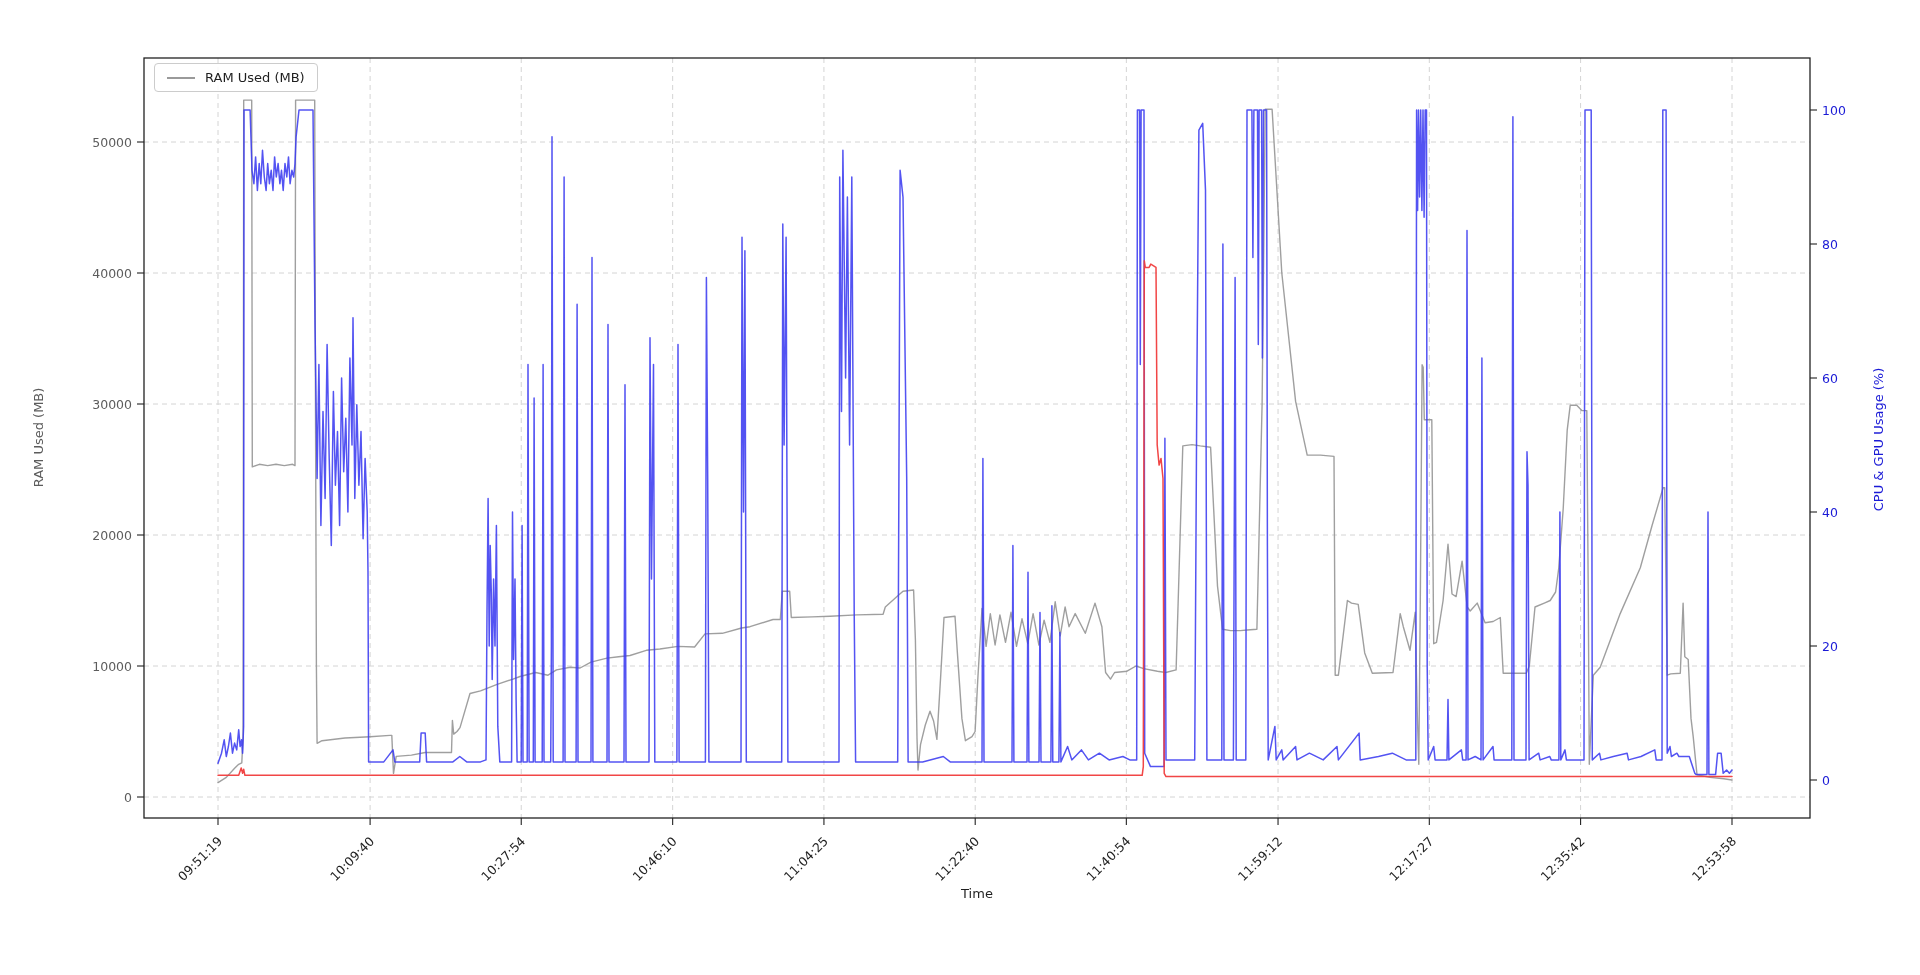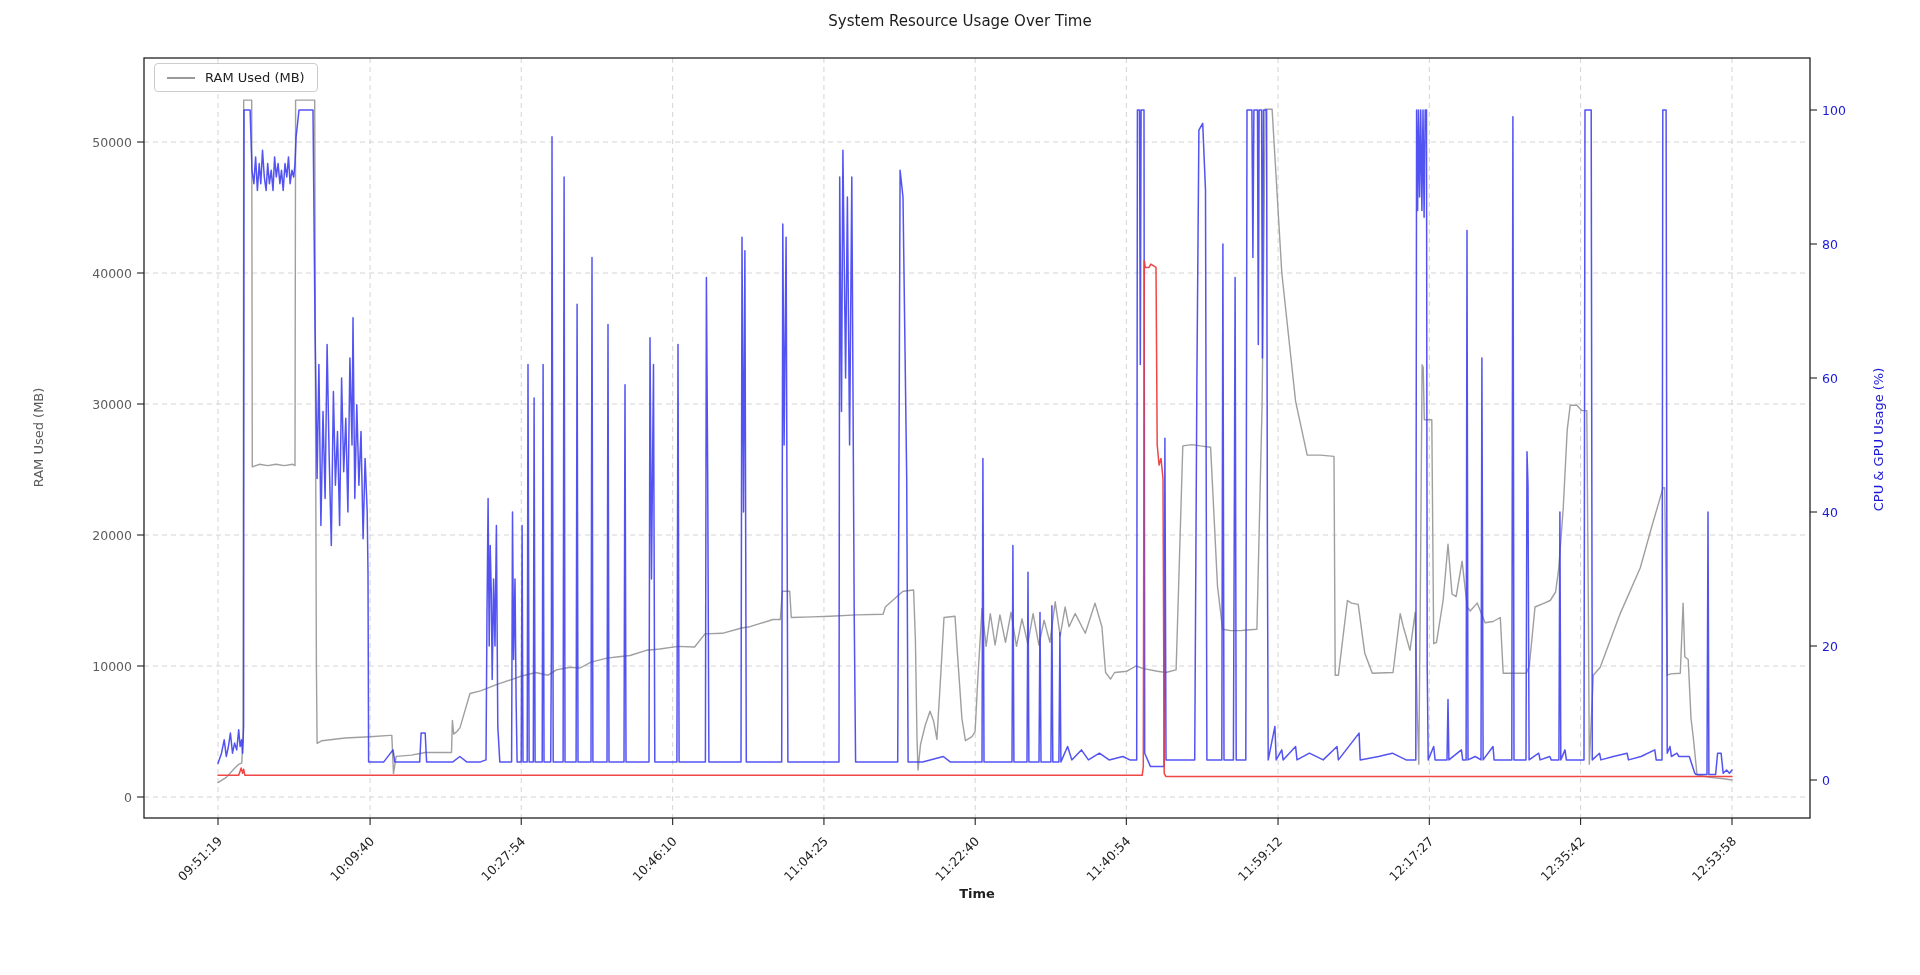--- a/index.html
+++ b/index.html
@@ -1,21 +1,21 @@
 <!DOCTYPE html>
 <html><head>
 <meta charset="utf-8">
 <style>
   html,body{margin:0;padding:0;background:#fff;}
   .stage{position:relative;width:1920px;height:975px;background:#fff;overflow:hidden;
          font-family:"DejaVu Sans","Liberation Sans",sans-serif;}
   .title{position:absolute;left:0;top:12px;width:1920px;text-align:center;
          font-size:15px;color:#1c1c1c;}
   .xlabel{position:absolute;left:144px;top:886px;width:1666px;text-align:center;
-          font-size:13px;color:#1f1f1f;font-weight:bold;}
+          font-size:13px;color:#1f1f1f;}
   .ylabel{position:absolute;font-size:13px;white-space:nowrap;}
   .ylabel.left{left:-62px;top:430px;width:200px;text-align:center;color:#5c5c5c;
                transform:rotate(-90deg);}
   .ylabel.right{left:1778px;top:432px;width:200px;text-align:center;color:#1a1ad6;
                 transform:rotate(-90deg);}
   .legend{position:absolute;background:rgba(255,255,255,.85);border:1px solid #cccccc;
           border-radius:4px;padding:6px 12px;display:flex;flex-direction:column;gap:6px;
           font-size:13px;color:#1f1f1f;}
   .legend-left{left:154px;top:63px;}
   .legend-right{right:116px;top:63px;}
@@ -103,21 +103,20 @@
         <text x="132" y="277.5" text-anchor="end" fill="#5c5c5c" font-size="12.5">40000</text>
         <text x="132" y="146.5" text-anchor="end" fill="#5c5c5c" font-size="12.5">50000</text>
         <text x="1822" y="784.5" text-anchor="start" fill="#1a1ad6" font-size="12.5">0</text>
         <text x="1822" y="650.5" text-anchor="start" fill="#1a1ad6" font-size="12.5">20</text>
         <text x="1822" y="516.5" text-anchor="start" fill="#1a1ad6" font-size="12.5">40</text>
         <text x="1822" y="382.5" text-anchor="start" fill="#1a1ad6" font-size="12.5">60</text>
         <text x="1822" y="248.5" text-anchor="start" fill="#1a1ad6" font-size="12.5">80</text>
         <text x="1822" y="114.5" text-anchor="start" fill="#1a1ad6" font-size="12.5">100</text>
       </g>
     </svg>
-  <div class="title">System Resource Usage Over Time</div>
   <div class="ylabel left">RAM Used (MB)</div>
   <div class="ylabel right">CPU &amp; GPU Usage (%)</div>
   <div class="xlabel">Time</div>
 
   <div class="legend legend-left">
     <div class="legend-row">
       <span class="swatch" style="border-top-color: rgb(154, 154, 154);"></span>
       <span>RAM Used (MB)</span>
     </div>
   </div>

